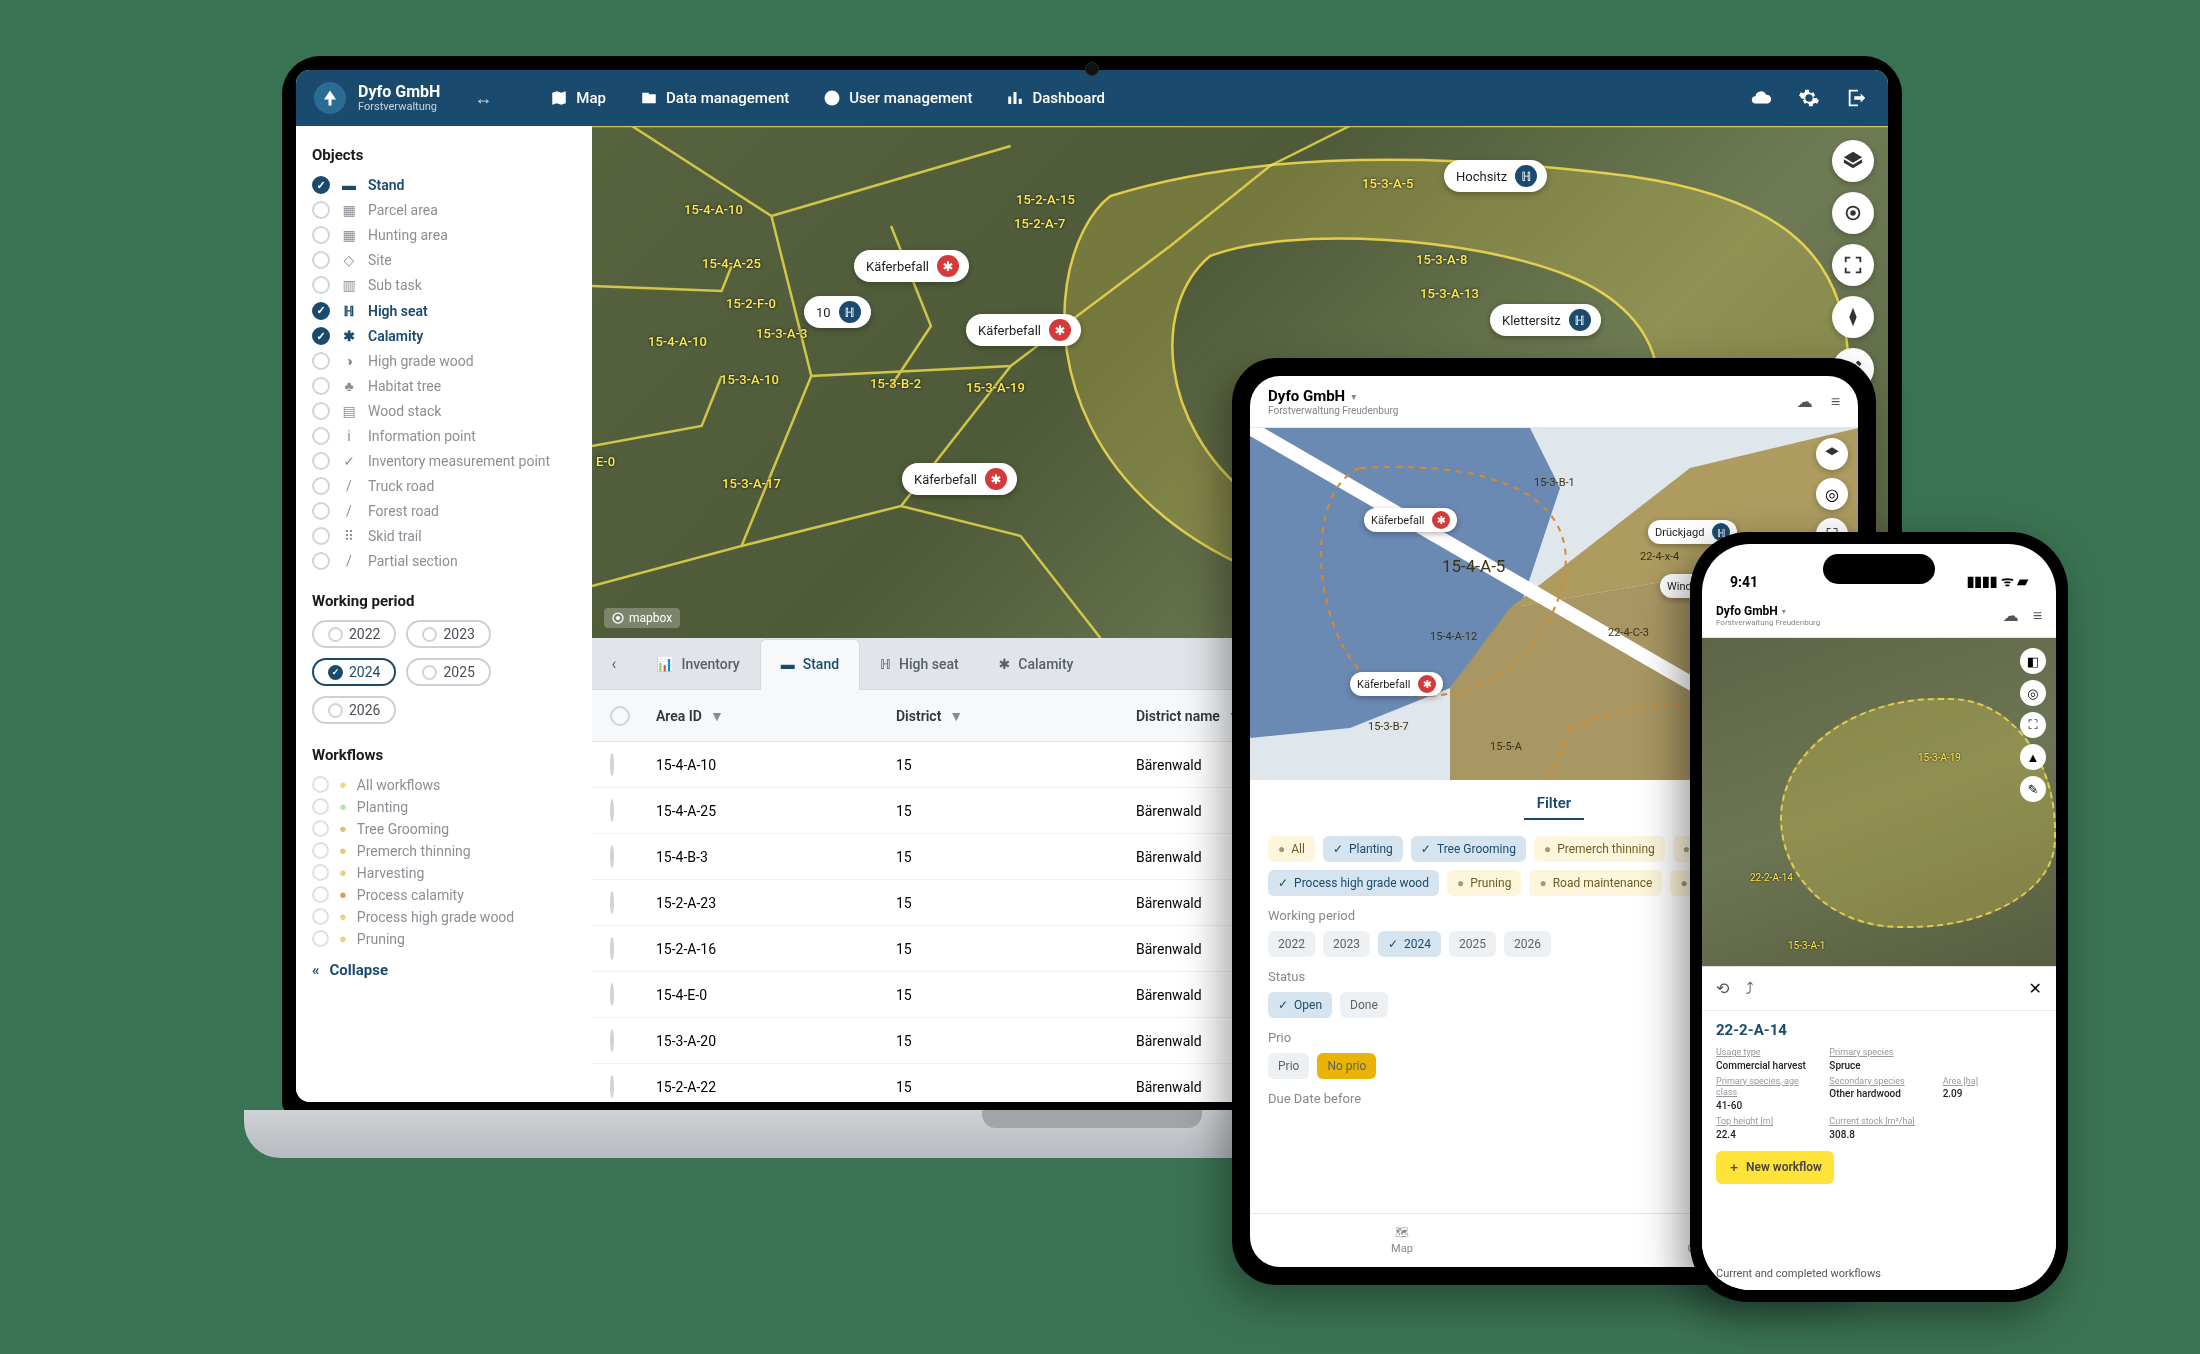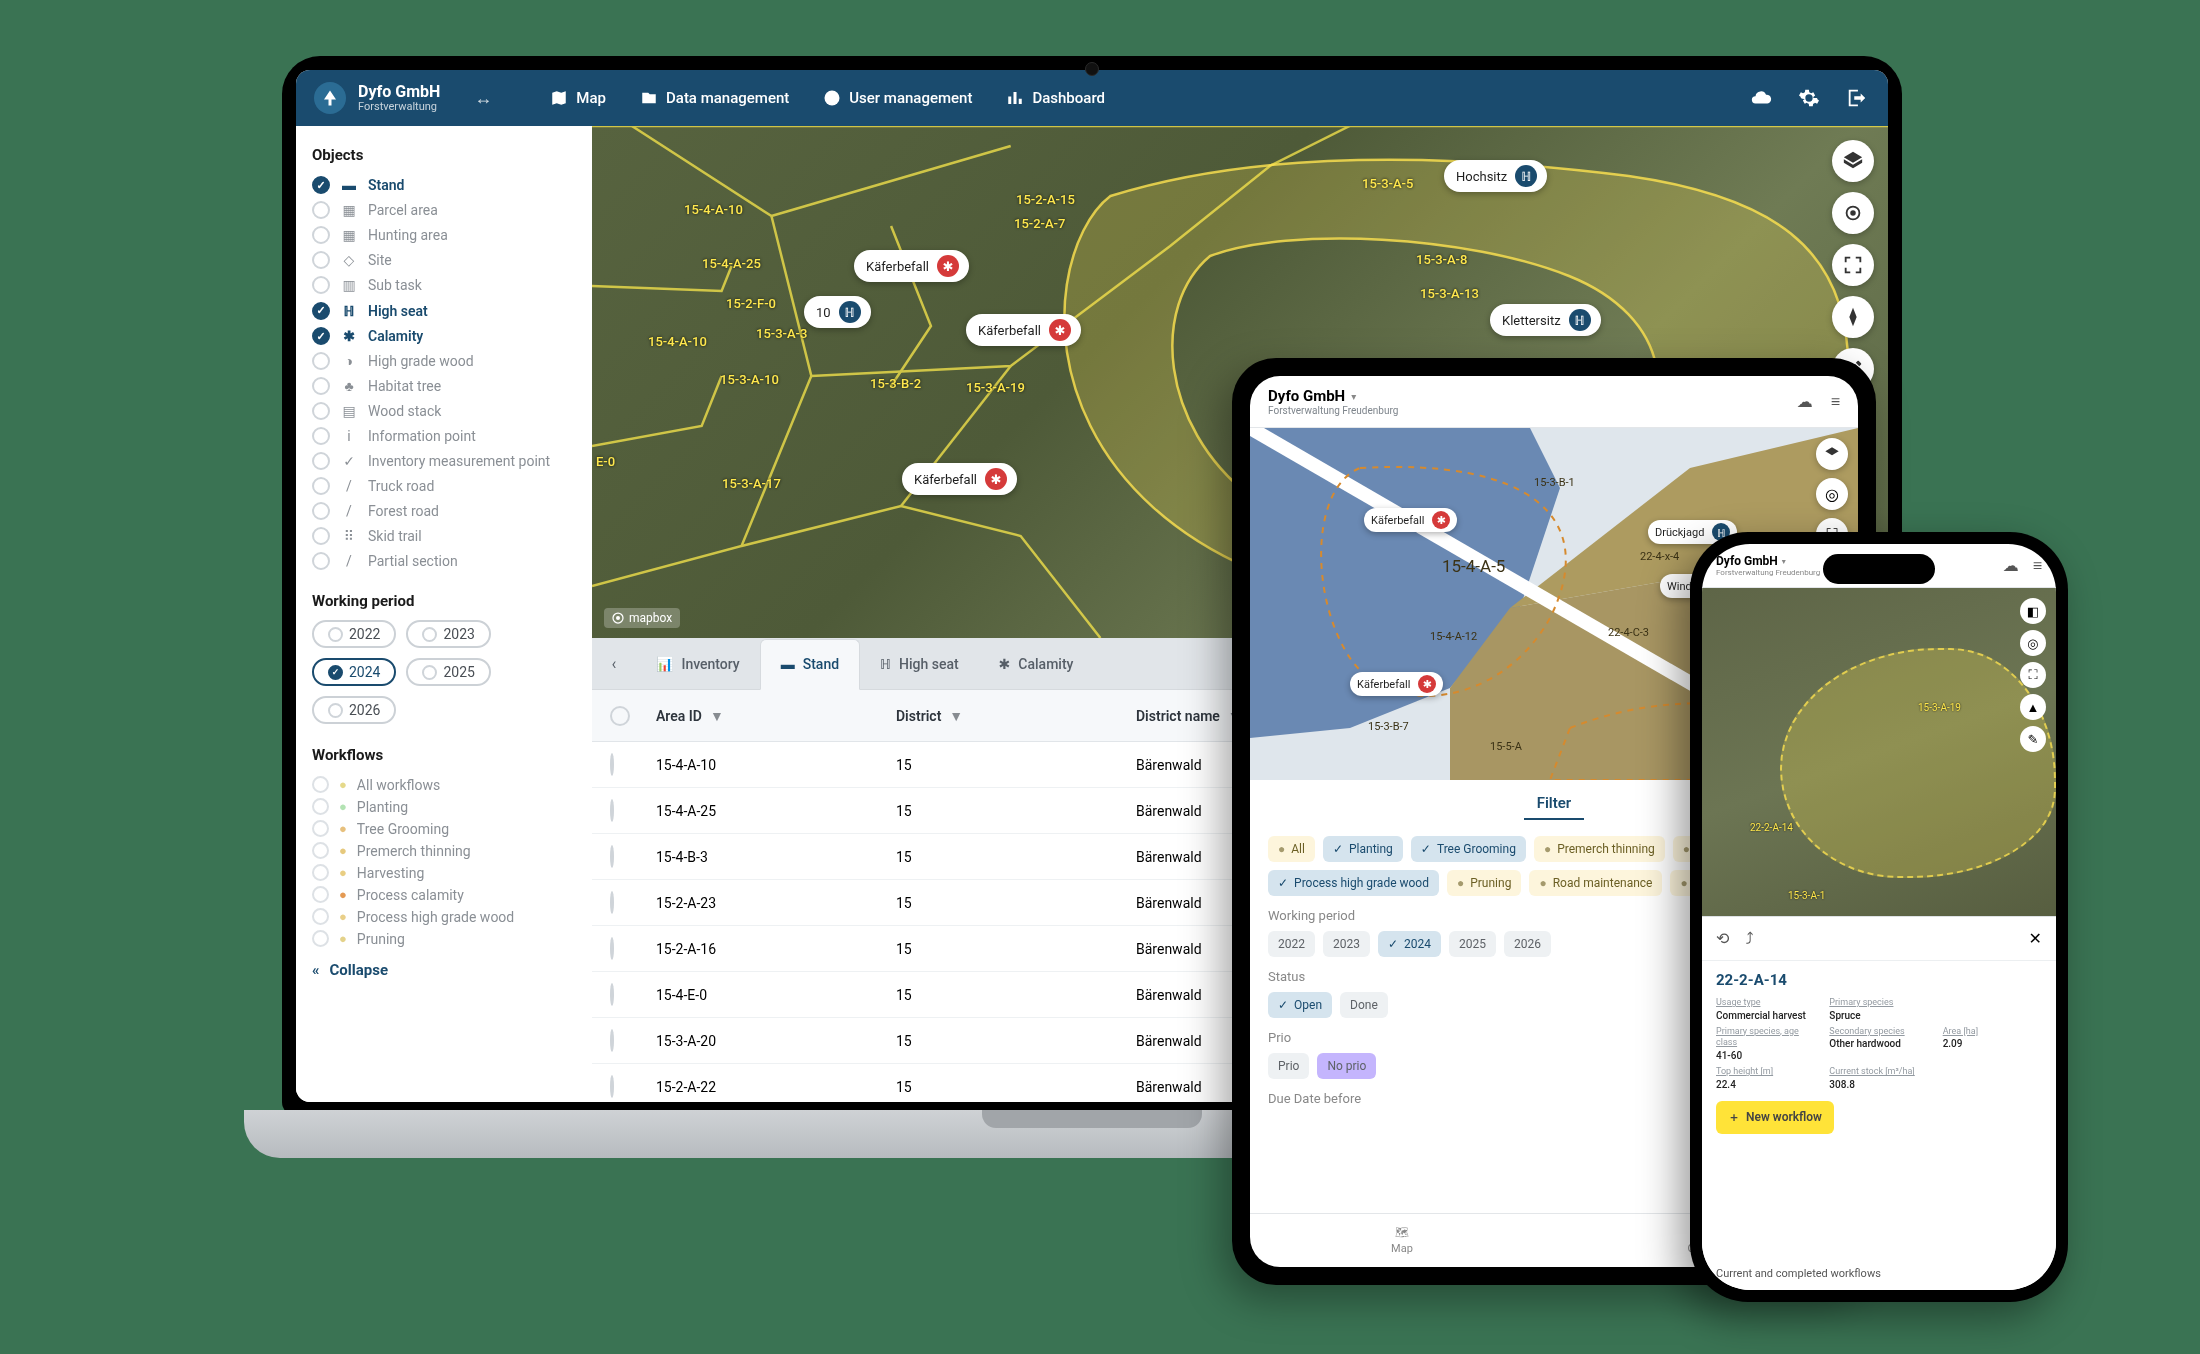--- a/index.html
+++ b/index.html
@@ -692,40 +692,44 @@
             <span>✓</span>
             <span>Open</span>
           </div>
           <div class="tchip" style="background: rgb(238, 241, 243); color: rgb(94, 98, 103);">
             <span>Done</span>
           </div>
         </div>
       <div class="t-sec">Prio</div>
       <div class="chip-row" id="tprio">
           <div class="tchip" style="background: rgb(238, 241, 243); color: rgb(94, 98, 103);">Prio</div>
-          <div class="tchip" style="background: #c4b5fd; color: rgb(94, 98, 103);">No prio</div>
+          <div class="tchip" style="background: #eab308; color: rgb(94, 98, 103);">No prio</div>
         </div>
       <div class="t-sec">Due Date before</div>
     </div>
     <div class="t-bottom">
       <div class="t-bnav">
         <span>🗺</span>
         <span>Map</span>
       </div>
       <div class="t-bnav">
         <span>☰</span>
         <span>Objects</span>
       </div>
     </div>
   </div>
 </div>
 
 <div class="phone">
   <div class="phone-screen">
     <div class="notch"></div>
+    <div class="p-status">
+      <span>9:41</span>
+      <span><span>▮▮▮▮</span> <span>ᯤ</span> <span>▰</span></span>
+    </div>
     <div class="p-header">
       <div class="c1">
         <div style="display:flex;align-items:center;gap:4px;">
           <span class="n">Dyfo GmbH</span>
           <span style="font-size:8px;color:#888;">▾</span>
         </div>
         <span class="s">Forstverwaltung Freudenburg</span>
       </div>
       <div class="c2">
         <span>☁</span>

